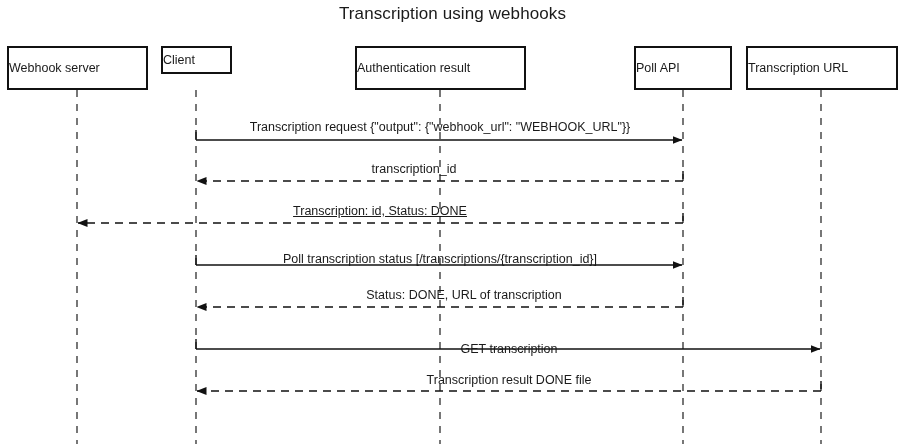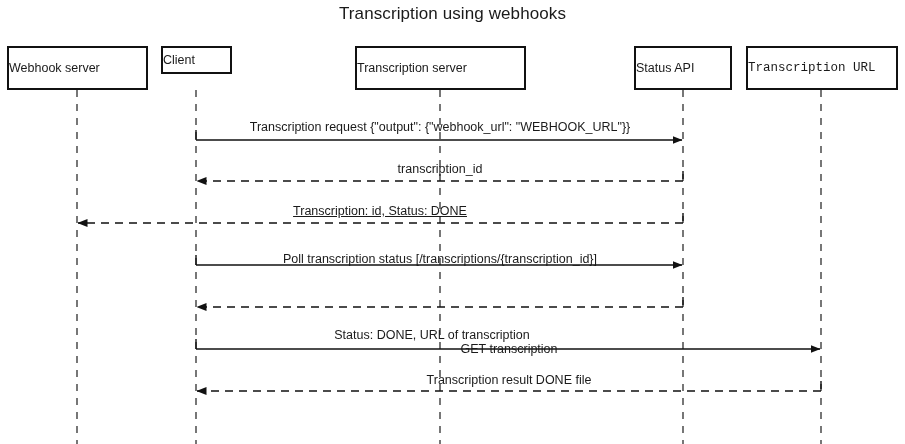--- a/index.html
+++ b/index.html
@@ -102,32 +102,32 @@
   </svg>
 
   <div id="participants-layer">
       <div class="participant-box" style="left: 7px; top: 46px; width: 141px; height: 44px;">
         <span class="participant-label">Webhook server</span>
       </div>
       <div class="participant-box" style="left: 161px; top: 46px; width: 71px; height: 28px;">
         <span class="participant-label">Client</span>
       </div>
       <div class="participant-box" style="left: 355px; top: 46px; width: 171px; height: 44px;">
-        <span class="participant-label">Transcription server</span>
+        <span class="participant-label">Authentication result</span>
       </div>
       <div class="participant-box" style="left: 634px; top: 46px; width: 98px; height: 44px;">
-        <span class="participant-label">Status API</span>
+        <span class="participant-label">Poll API</span>
       </div>
-      <div class="participant-box" style="left: 746px; top: 46px; width: 152px; height: 44px; font-family: Liberation Mono, monospace;">
+      <div class="participant-box" style="left: 746px; top: 46px; width: 152px; height: 44px;">
         <span class="participant-label">Transcription URL</span>
       </div>
     </div>
   <div id="labels-layer">
       <div class="msg-label" style="left: 440px; top: 121px;">Transcription request {"output": {"webhook_url": "WEBHOOK_URL"}}</div>
-      <div class="msg-label" style="left: 440px; top: 163px; text-align: right;">transcription_id</div>
+      <div class="msg-label" style="left: 414px; top: 163px; text-align: right;">transcription_id</div>
       <div class="msg-label" style="left: 380px; top: 205px; text-decoration: underline;">Transcription: id, Status: DONE</div>
       <div class="msg-label" style="left: 440px; top: 253px;">Poll transcription status [/transcriptions/{transcription_id}]</div>
-      <div class="msg-label" style="left: 432px; top: 289px; margin-top: 40px;">Status: DONE, URL of transcription</div>
+      <div class="msg-label" style="left: 464px; top: 289px;">Status: DONE, URL of transcription</div>
       <div class="msg-label" style="left: 509px; top: 331px; margin-top: 12px;">GET transcription</div>
       <div class="msg-label" style="left: 509px; top: 374px;">Transcription result DONE file</div>
     </div>
 
 </div>
 
 </body></html>

